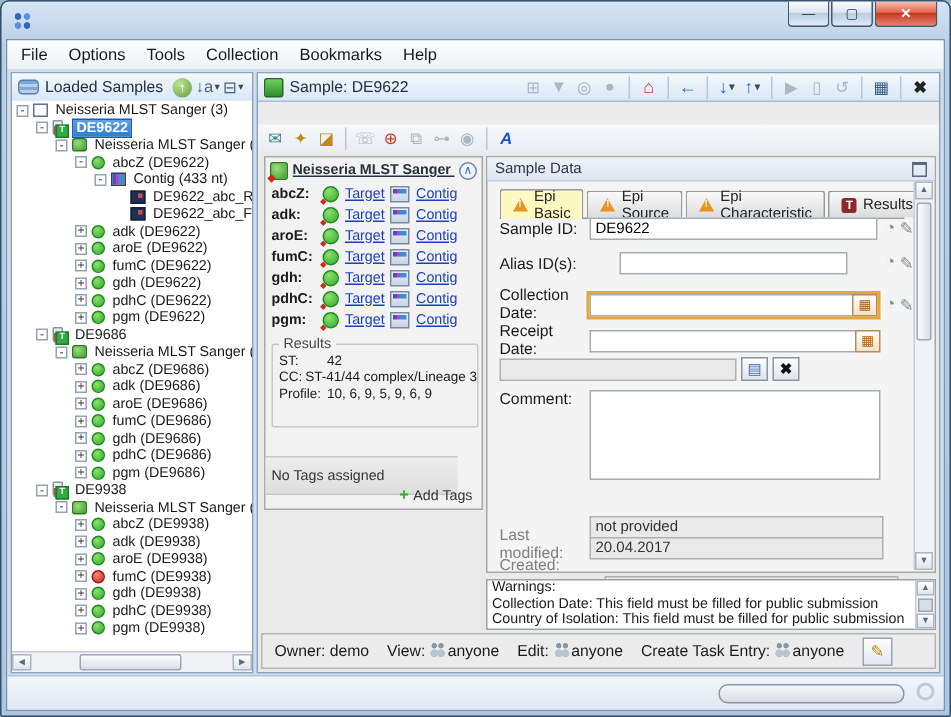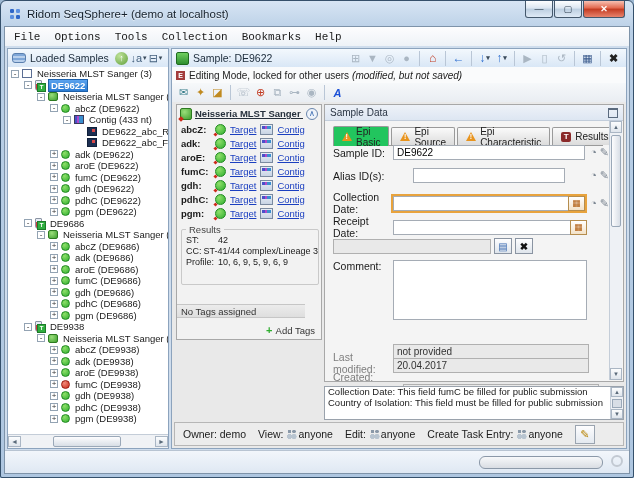--- a/index.html
+++ b/index.html
@@ -16,21 +16,21 @@
   .title{font-size:11.5px;color:#14202c;text-shadow:0 1px 1px rgba(255,255,255,.8);}
   .winbtns{position:absolute;right:8px;top:0;display:flex;}
   .wbtn{width:28px;height:17px;border:1px solid #44586c;border-top:none;border-radius:0 0 3px 3px;
     background:linear-gradient(#fdfeff,#dbe6f1 45%,#bccee0 50%,#dfeaf6);display:flex;align-items:center;justify-content:center;
     font-size:9px;color:#2a3a4a;margin-left:1px;box-sizing:border-box;}
   .wbtn.close{width:42px;background:linear-gradient(#f7c0b2,#e2664c 45%,#c23a20 50%,#e8836c);color:#fff;font-weight:bold;}
   
   .client{position:absolute;left:3px;right:3px;top:25px;bottom:3px;background:#eef3f9;border:1px solid #7e93a9;box-sizing:border-box;}
   .menubar{position:absolute;left:0;right:0;top:0;height:19px;background:linear-gradient(#fdfdfe,#eef2f7);
     border-bottom:1px solid #c8d2dd;display:flex;align-items:center;padding-left:2px;}
-  .mitem{padding:12px 7px;cursor:default;font-family:Liberation Mono, monospace;}
+  .mitem{padding:12px 7px;cursor:default;}
   .workarea{position:absolute;left:0;right:0;top:19px;bottom:22px;background:#cfdded;}
   
   .panel{position:absolute;border:1px solid #8ca3bd;background:#fff;box-sizing:border-box;}
   .phead{height:18px;background:linear-gradient(#f3f8fd,#d9e7f6);border-bottom:1px solid #a8bcd2;
     display:flex;align-items:center;padding:0 4px;font-size:10.5px;color:#21303f;}
   .tb{display:flex;align-items:center;}
   .tbi{min-width:17px;height:15px;display:flex;align-items:center;justify-content:center;font-size:11px;color:#45617e;cursor:default;}
   .tbi.dis{color:#aab6c2;}
   .tbi.red{color:#c23b22;font-size:12px;}
   .tbi.blue{color:#2f6fd0;font-weight:bold;font-size:12px;}
@@ -83,31 +83,31 @@
   .smiley{width:9px;height:9px;background:radial-gradient(circle at 35% 30%,#8fe06a,#2fae2f);border:1px solid #1f8a1f;border-radius:50%;position:relative;}
   .smiley::after{content:"";position:absolute;left:-2px;bottom:-2px;width:3px;height:3px;background:#cc2a1a;transform:rotate(45deg);}
   .lnk{font-size:9.5px;color:#1b3fc0;text-decoration:underline;cursor:pointer;}
   .cicon{width:11px;height:9px;background:linear-gradient(#e8eef6,#c8d4e4);border:1px solid #7a8aa0;position:relative;}
   .cicon::after{content:"";position:absolute;left:1px;top:1px;right:1px;height:3px;background:linear-gradient(90deg,#4950c8 30%,#b04ac8 30%,#b04ac8 55%,#3a8fd0 55%);}
   .resbox{position:absolute;left:4px;top:124px;width:136px;height:54px;border:1px solid #c9c9c9;border-radius:2px;}
   .restitle{position:absolute;left:4px;top:-6px;background:#f2f2f2;padding:0 3px;font-size:9.5px;color:#444;}
   .resrow{display:flex;font-size:9px;padding:1px 0 0 4px;}
   .reslabel{width:32px;color:#222;}
   .resval{white-space:nowrap;}
-  .tagbar{position:absolute;left:0;right:16px;top:199px;height:14px;background:linear-gradient(#ececec,#dedede);border-top:1px solid #c6c6c6;border-bottom:1px solid #c6c6c6;font-size:9.5px;color:#333;display:flex;align-items:center;padding-left:4px;box-sizing:border-box;}
+  .tagbar{position:absolute;left:0;right:16px;top:199px;height:26px;background:linear-gradient(#ececec,#dedede);border-top:1px solid #c6c6c6;border-bottom:1px solid #c6c6c6;font-size:9.5px;color:#333;display:flex;align-items:center;padding-left:4px;box-sizing:border-box;}
   .addtags{position:absolute;right:6px;top:219px;font-size:9.5px;color:#333;display:flex;align-items:center;gap:3px;}
   .plus{color:#2fae2f;font-weight:bold;font-size:11px;}
   
   #sampleCard{position:absolute;left:152px;right:2px;top:2px;height:278px;background:#f4f4f4;border:1px solid #a8a8a8;box-sizing:border-box;}
   .sdhead{height:15px;background:linear-gradient(#eef2f8,#dde6f2);border-bottom:1px solid #c2cddb;display:flex;align-items:center;padding:0 5px;font-size:10px;color:#2a3544;}
   .boxicon{margin-left:auto;width:8px;height:7px;border:1px solid #5a6a7e;border-top-width:2px;}
   .tabs{position:absolute;left:8px;top:20px;right:20px;height:20px;display:flex;align-items:flex-end;gap:2px;border-bottom:1px solid #9a9a9a;}
   .tab{height:18px;display:flex;align-items:center;gap:4px;padding:0 8px;background:linear-gradient(#fafafa,#dcdcdc);
     border:1px solid #9a9a9a;border-bottom:none;border-radius:2px 2px 0 0;font-size:10px;color:#222;box-sizing:border-box;}
-  .tab.active{background:#22c55e;height:20px;margin-bottom:-1px;}
+  .tab.active{background:#fef9c3;height:20px;margin-bottom:-1px;}
   .tri{display:none;width:0;height:0;border-left:5px solid rgba(0,0,0,0);border-right:5px solid rgba(0,0,0,0);border-bottom:9px solid #e8941e;position:relative;}
   .tri::after{content:"!";position:absolute;left:-1.5px;top:1px;font-size:7px;color:#fff;font-weight:bold;}
   .tab.warn .tri{display:block;}
   .tbox{display:none;width:10px;height:10px;background:#8b2a2a;color:#fff;font-size:8px;font-weight:bold;line-height:10px;text-align:center;border-radius:2px;}
   .tab.results .tbox{display:block;}
   .form{position:absolute;left:0;top:40px;right:14px;bottom:0;font-size:10.5px;}
   .frow{position:absolute;left:8px;right:0;display:flex;align-items:center;}
   .flabel{width:60px;flex:0 0 60px;}
   .flabel.gray{color:#7e7e7e;margin-top:24px;}
   .fin{width:194px;height:15px;border:1px solid #a5acb5;background:#fff;font:10px "Liberation Sans",sans-serif;padding:0 3px;box-sizing:border-box;}
@@ -143,21 +143,20 @@
   .statusbar{position:absolute;left:0;right:0;bottom:0;height:22px;background:linear-gradient(#f2f6fb,#dfe8f3);border-top:1px solid #b8c4d2;}
   .progress{position:absolute;right:26px;top:5px;width:122px;height:11px;border:1px solid #8b98a8;border-radius:6px;background:linear-gradient(#f7f8fa,#d9dde3);}
   .pcirc{position:absolute;right:6px;top:4px;width:12px;height:12px;border:2px solid #c2c9d2;border-radius:50%;box-sizing:border-box;}
 </style>
 </head>
 <body>
 
 <div class="window">
   <div class="titlebar">
     <span class="appicon"></span>
-    <span class="title">Ridom SeqSphere+ (demo at localhost)</span>
     <div class="winbtns">
       <span class="wbtn">—</span>
       <span class="wbtn">▢</span>
       <span class="wbtn close">✕</span>
     </div>
   </div>
 
   <div class="client">
     <div class="menubar">
 
@@ -447,25 +446,20 @@
                 <span>▦</span>
               </span>
 
               <span class="tbi dark grp">
                 <span>✖</span>
               </span>
 
           </span>
         </div>
 
-        <div class="editline">
-          <span class="eicon">E</span>
-          <span>Editing Mode, locked for other users </span>
-          <em style="margin-left:3px;">(modified, but not saved)</em>
-        </div>
 
         <div class="edittb">
 
             <span class="tbi c-teal">
               <span>✉</span>
             </span>
 
             <span class="tbi c-gold">
               <span>✦</span>
             </span>
@@ -684,22 +678,23 @@
             </div>
             <div class="vscroll">
               <span class="varrow" style="top:0;">▲</span>
               <span class="vthumb"></span>
               <span class="varrow" style="bottom:0;">▼</span>
             </div>
           </div>
 
           <div id="warnBox">
 
-
-              <div class="wline">Collection Date: This field fumC be filled for public submission</div>
+              <div class="wline">Warnings:</div>
+
+              <div class="wline">Collection Date: This field must be filled for public submission</div>
 
               <div class="wline">Country of Isolation: This field must be filled for public submission</div>
 
             <div class="wvs">
               <span class="varrow" style="top:0;height:10px;">▲</span>
               <span class="wvthumb"></span>
               <span class="varrow" style="bottom:0;height:10px;">▼</span>
             </div>
           </div>
 

